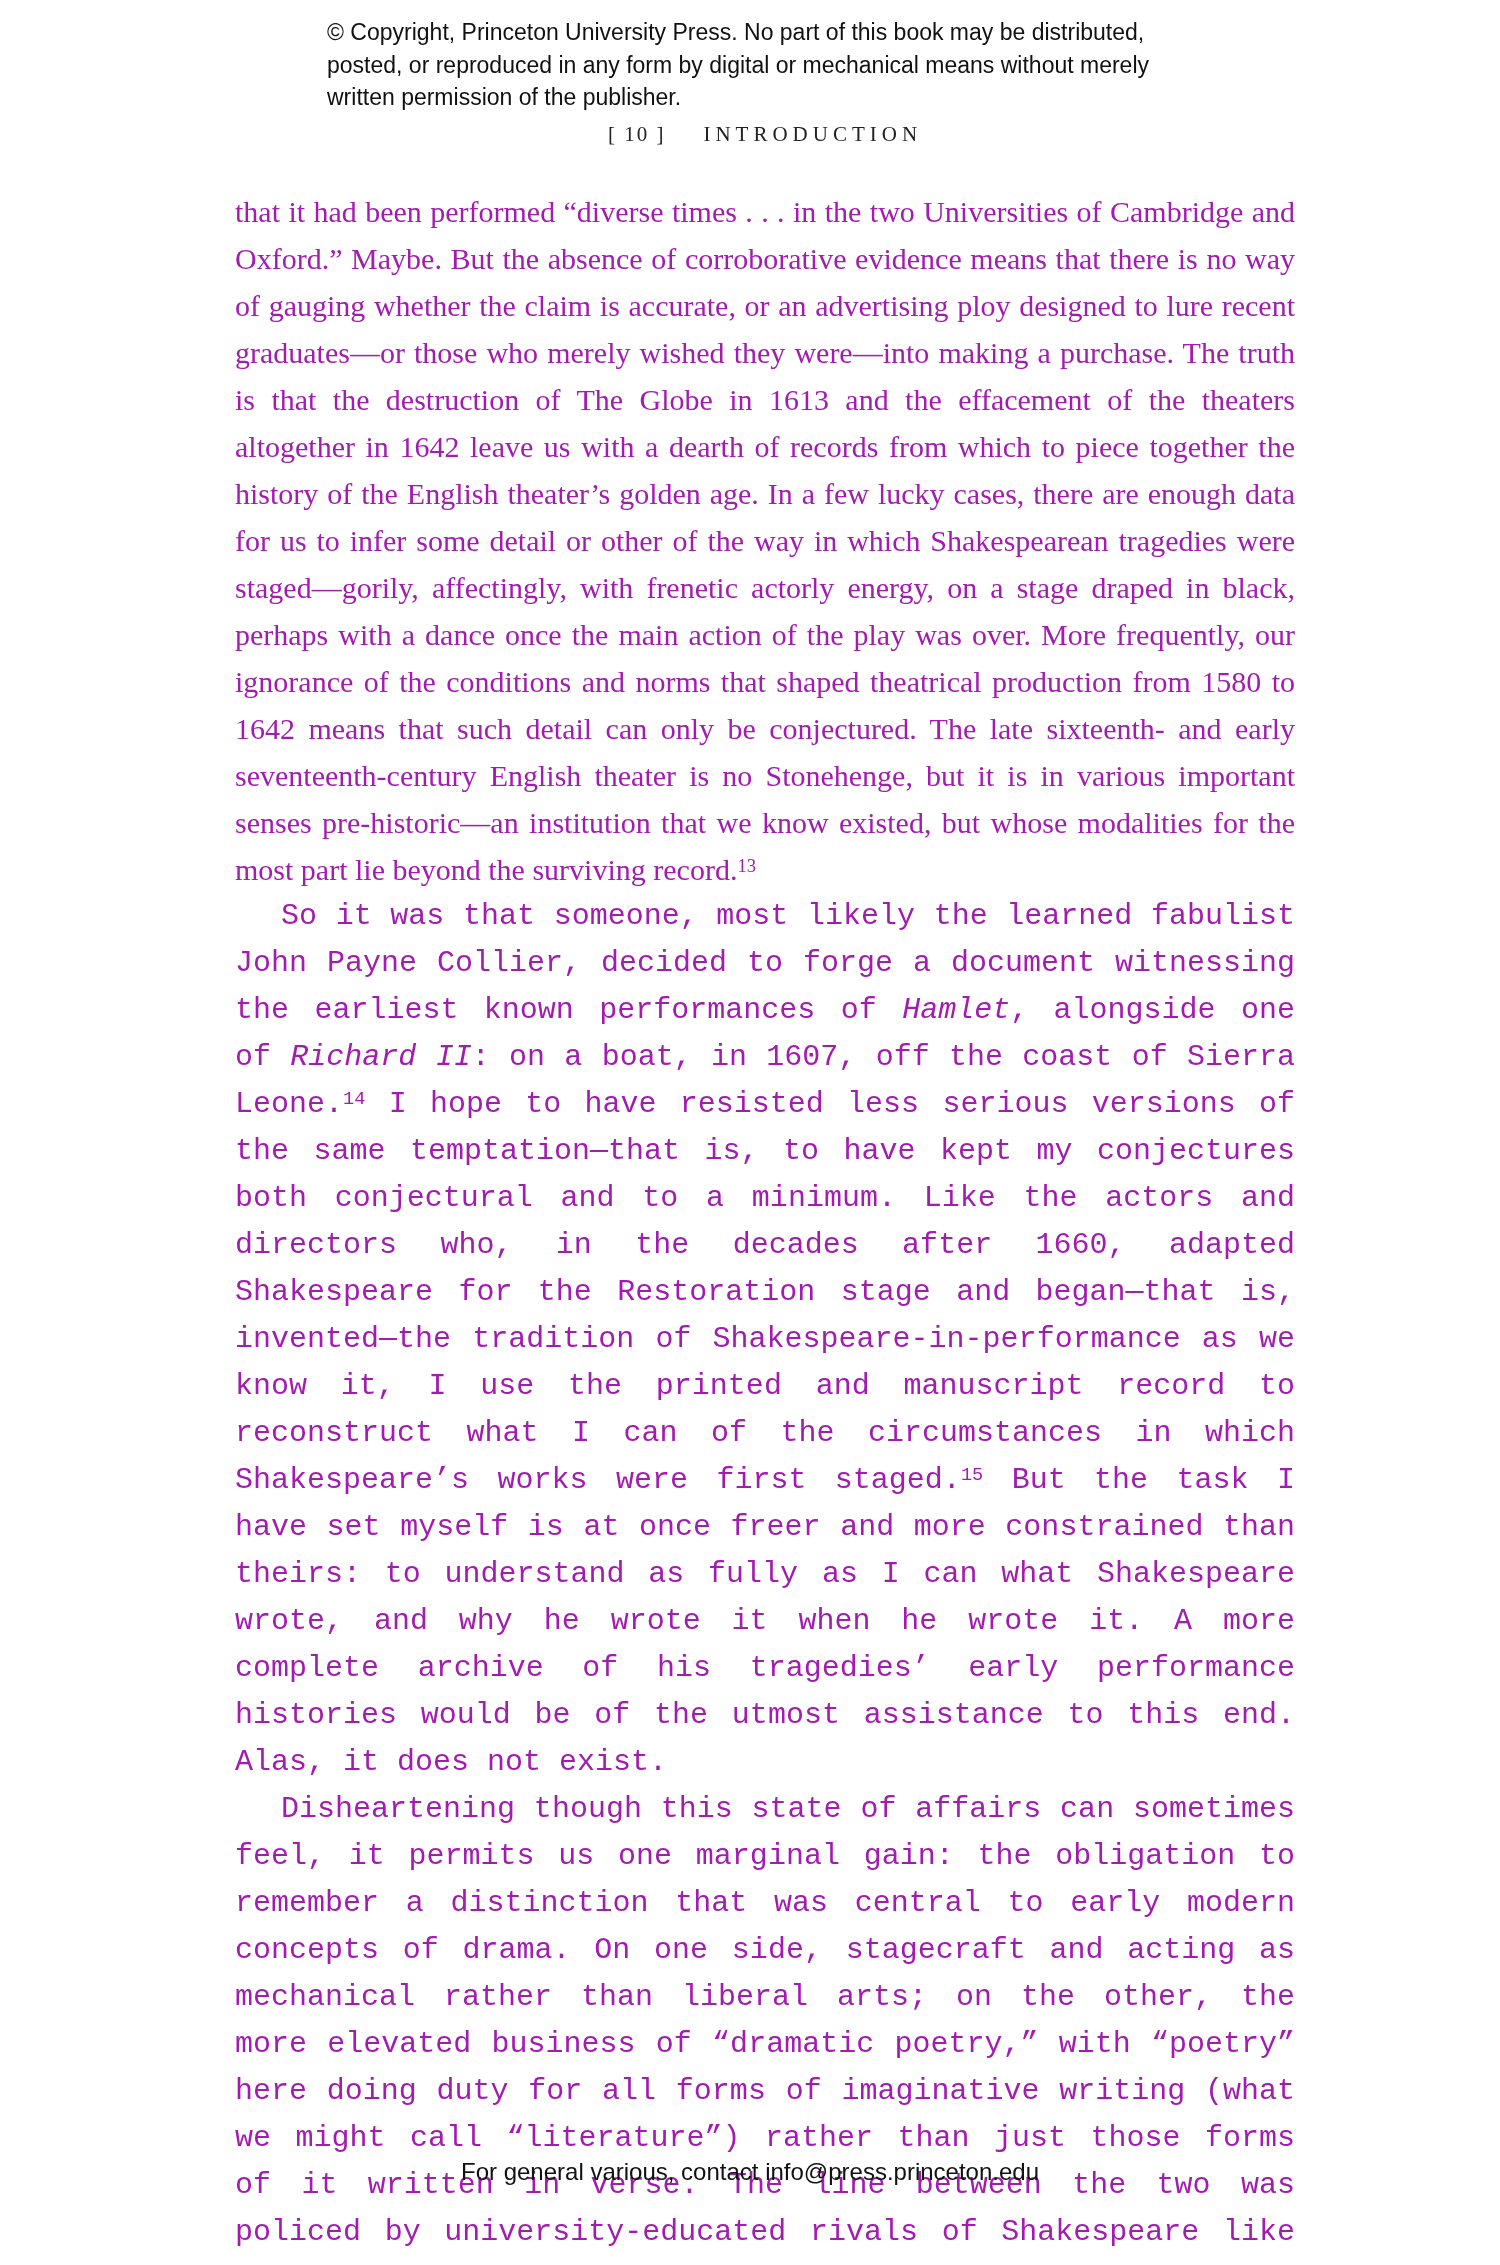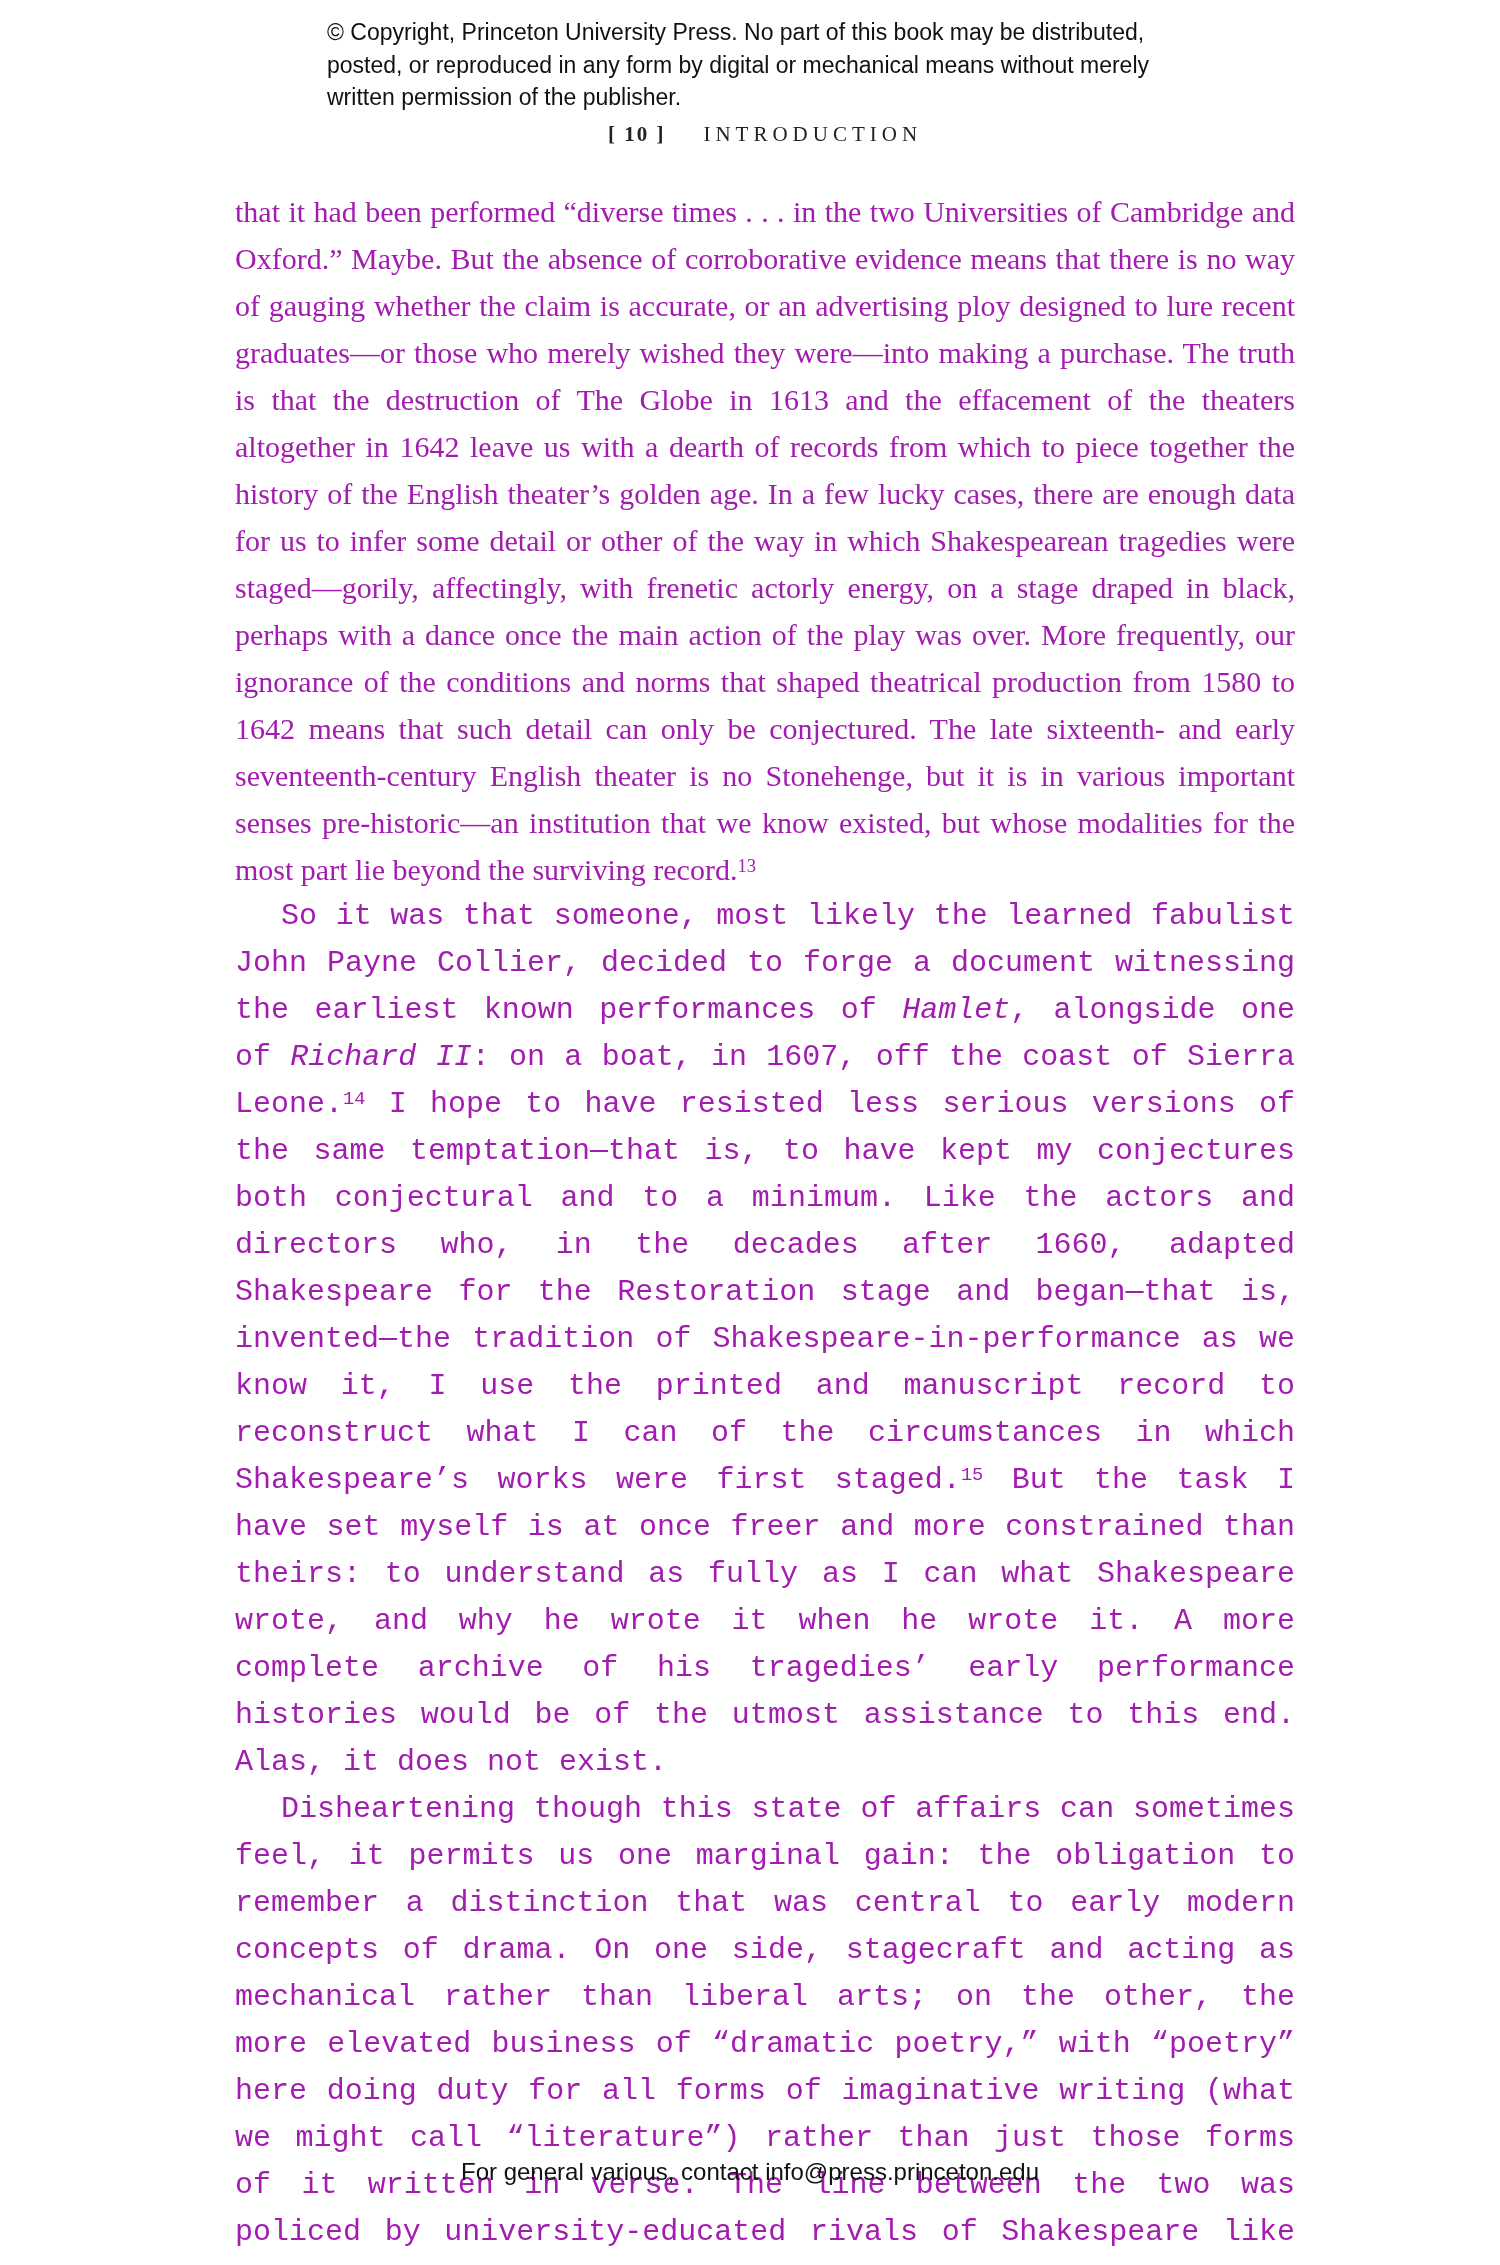--- a/index.html
+++ b/index.html
@@ -37,21 +37,20 @@
     width: 1060px;
     text-align: center;
     font-family: "Liberation Serif", serif;
     font-size: 21px;
     color: #222222;
     white-space: nowrap;
   }
   .running-head .page-num {
     letter-spacing: 2px;
     margin-right: 38px;
-    font-weight: bold;
   }
   .running-head .section-title {
     letter-spacing: 5px;
     font-variant: small-caps;
     text-transform: uppercase;
   }
   .body-text {
     position: absolute;
     top: 188px;
     left: 235px;

